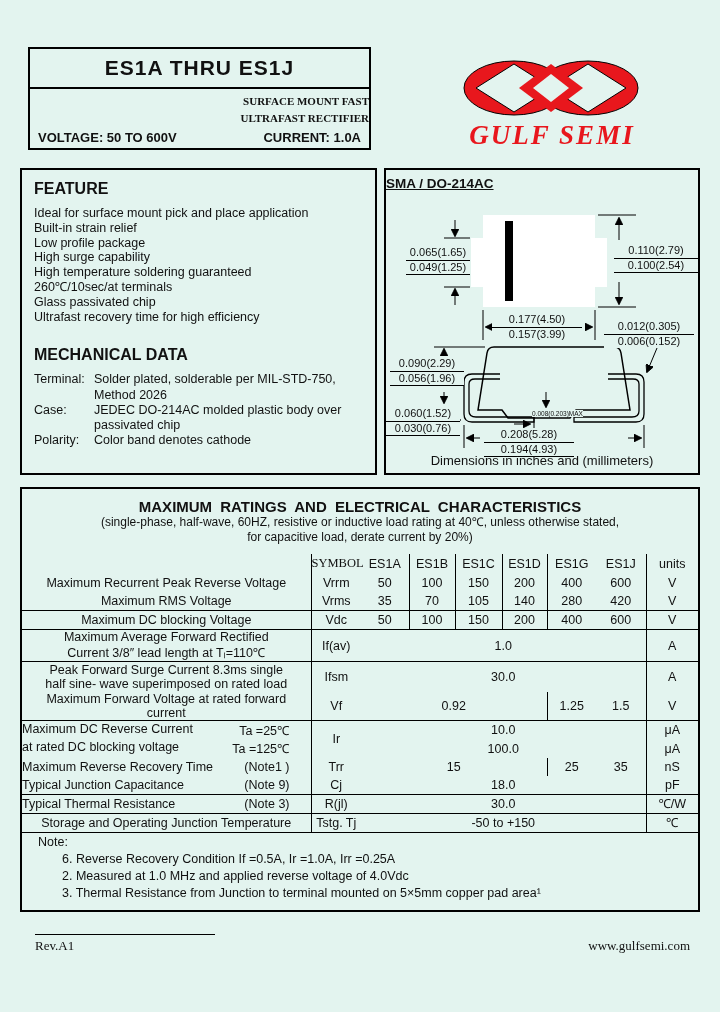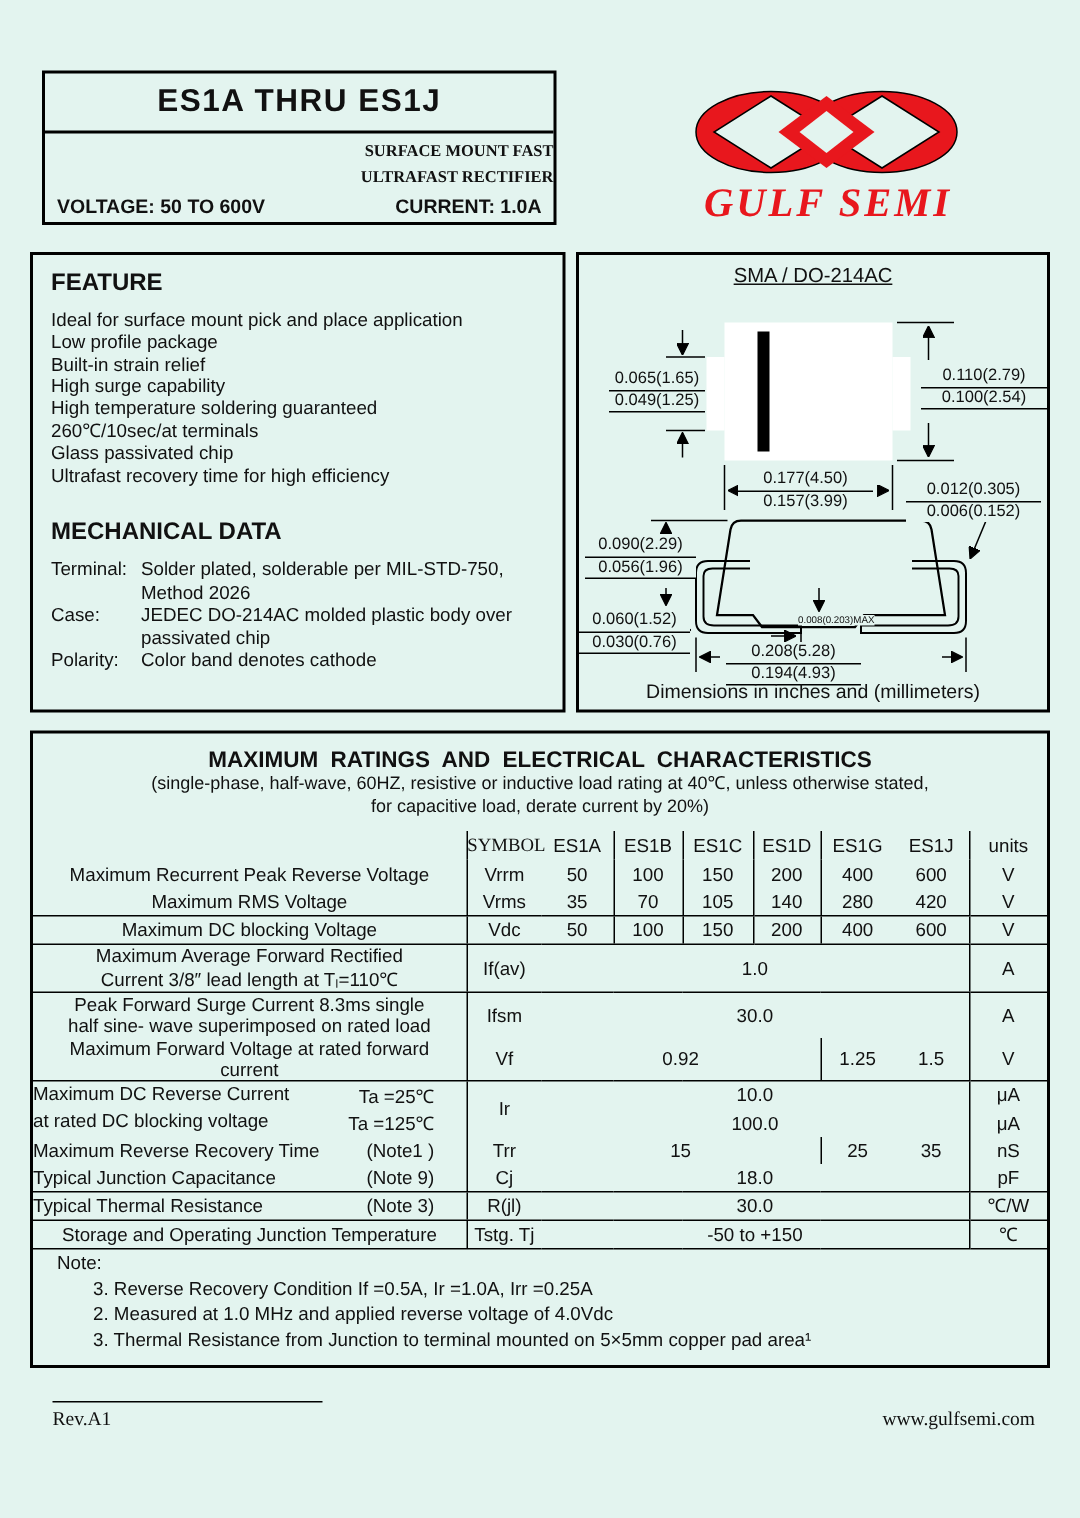--- a/index.html
+++ b/index.html
@@ -25,21 +25,21 @@
   #feature-box{left:20px;top:168px;width:357px;height:307px;padding:8px 10px 0 12px;}
   .sec-title{font-weight:bold;font-size:16px;margin:2px 0 8px 0;}
   .feat-line{font-size:12.5px;line-height:14.8px;}
   #mech-title{margin-top:22px;}
   .mech-row{display:flex;font-size:12.5px;line-height:15.2px;}
   .mech-label{width:60px;flex:none;}
   .mech-cont{margin-left:60px;font-size:12.5px;line-height:15.2px;}
 
   
   #package-box{left:384px;top:168px;width:316px;height:307px;}
-  .pkg-title{position:absolute;top:6px;left:0;width:100%;text-align:center;font-weight:normal;
+  .pkg-title{position:absolute;top:6px;left:0;width:100%;font-weight:bold;
              font-size:13.5px;text-decoration:underline;}
   #pkg-svg{position:absolute;left:0;top:0;}
   .dim{position:absolute;font-size:11px;line-height:13.5px;background:#e3f4ef;text-align:center;}
   .dim .u{display:block;border-bottom:1px solid #000;padding:0 2px;}
   .dim .n{display:block;padding:0 2px;}
   .dim-tiny{position:absolute;font-size:6.5px;background:#e3f4ef;}
   .pkg-cap{position:absolute;bottom:5px;left:0;width:100%;text-align:center;font-size:13px;}
 
   
   #ratings-box{left:20px;top:487px;width:680px;height:425px;}
@@ -87,22 +87,22 @@
       <polygon points="99,14 131,38 99,62 67,38" fill="#e8171d"></polygon>
       <polygon points="99,24 117,38 99,52 81,38" fill="#e3f4ef"></polygon>
     </g>
     <text x="100" y="94" text-anchor="middle" font-family="Liberation Serif, serif" font-weight="bold" font-style="italic" font-size="27" letter-spacing="2" fill="#e8171d">GULF SEMI</text>
   </svg>
 </div>
 
 <div class="box" id="feature-box">
   <div class="sec-title">FEATURE</div>
   <div class="feat-line">Ideal for surface mount pick and place application</div>
+  <div class="feat-line">Built-in strain relief</div>
   <div class="feat-line">Low profile package</div>
-  <div class="feat-line">Built-in strain relief</div>
   <div class="feat-line">High surge capability</div>
   <div class="feat-line">High temperature soldering guaranteed</div>
   <div class="feat-line">260℃/10sec/at terminals</div>
   <div class="feat-line">Glass passivated chip</div>
   <div class="feat-line">Ultrafast recovery time for high efficiency</div>
 
   <div class="sec-title" id="mech-title">MECHANICAL DATA</div>
   <div class="mech-row">
     <span class="mech-label">Terminal:</span>
     <span>Solder plated, solderable per MIL-STD-750,</span>
@@ -351,21 +351,21 @@
       <td class="bl">Tstg. Tj</td>
       <td colspan="6">-50 to +150</td>
       <td class="bl">℃</td>
     </tr>
   </tbody>
     </table>
 
   <div class="note-wrap">
     <div>Note:</div>
     <div class="note-items">
-      <div>3. Reverse Recovery Condition If =0.5A, Ir =1.0A, Irr =0.25A</div>
+      <div>6. Reverse Recovery Condition If =0.5A, Ir =1.0A, Irr =0.25A</div>
       <div>2. Measured at 1.0 MHz and applied reverse voltage of 4.0Vdc</div>
       <div>3. Thermal Resistance from Junction to terminal mounted on 5×5mm copper pad area¹</div>
     </div>
   </div>
 </div>
 
 <div class="footnote-rule"></div>
 <div class="rev">Rev.A1</div>
 <div class="site">www.gulfsemi.com</div>
 

